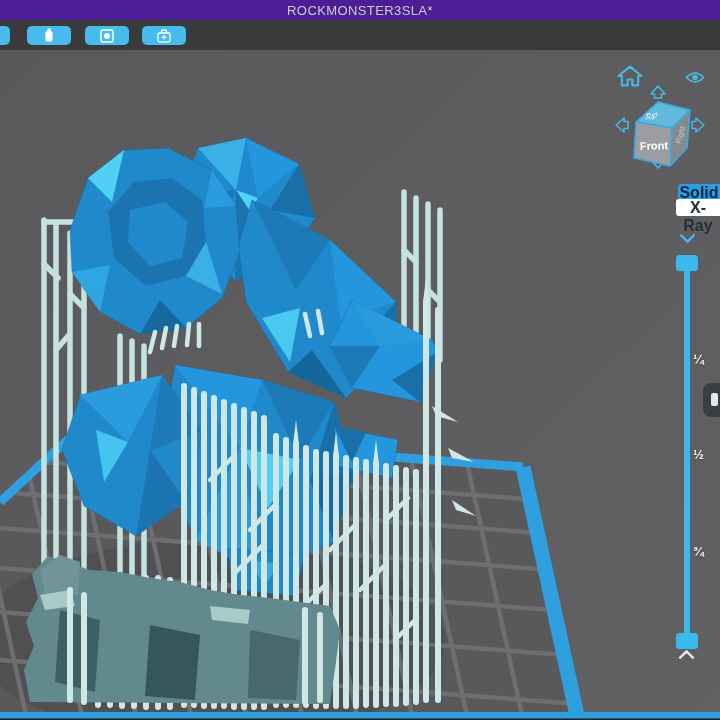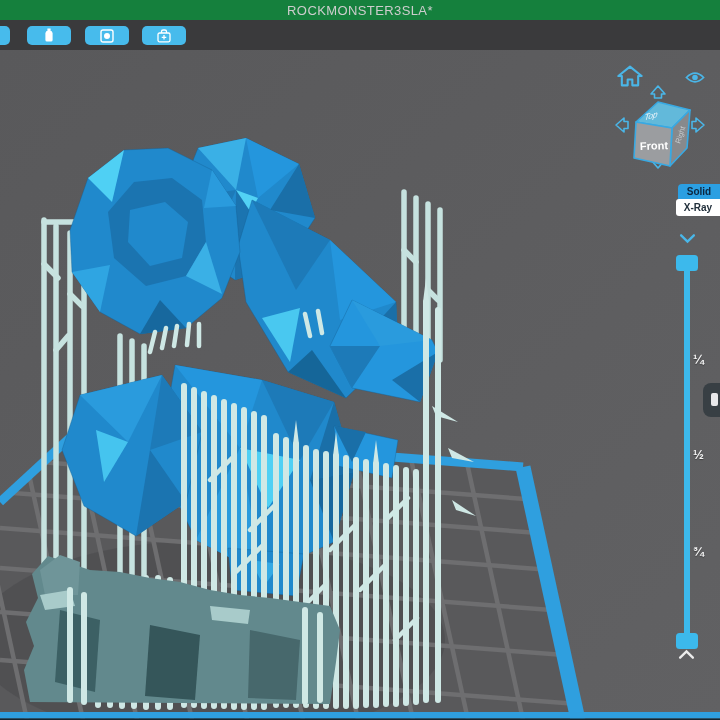--- a/index.html
+++ b/index.html
@@ -2,39 +2,39 @@
 <html><head>
 <meta charset="utf-8">
 <style>
   * { margin:0; padding:0; box-sizing:border-box; }
   html,body { width:720px; height:720px; overflow:hidden; background:#5e5e60;
               font-family:"Liberation Sans", sans-serif; }
   .app { position:relative; width:720px; height:720px; }
 
   
   .titlebar { position:absolute; left:0; top:0; width:720px; height:20px;
-              background:#15803d; display:flex; align-items:center; justify-content:center; }
+              background:#4c1d95; display:flex; align-items:center; justify-content:center; }
   .titlebar span { color:#cdcdcd; font-size:13px; letter-spacing:.4px; }
 
   
   .toolbar { position:absolute; left:0; top:20px; width:720px; height:30px;
              background:#3a3a3c; }
   .tb-btn { position:absolute; top:6px; width:44px; height:19px; border:none;
             background:#47bbec; border-radius:5px; display:flex;
             align-items:center; justify-content:center; cursor:pointer; }
 
   
   .viewport { position:absolute; left:0; top:50px; width:720px; height:670px;
               background:#5e5e60; }
   .viewport > svg.scene { position:absolute; left:0; top:0; }
 
   
   .ctl { position:absolute; }
   .mode-btn { position:absolute; border:none; font-family:"Liberation Sans",sans-serif;
-              font-size:10px; font-weight:bold; cursor:pointer; text-align:center; }
+              font-size:16px; font-weight:bold; cursor:pointer; text-align:center; }
   .mode-solid { left:678px; top:134px; width:42px; height:15px;
                 background:#2b9fe2; color:#0d2740; border-radius:4px 0 0 0; }
   .mode-xray  { left:676px; top:149px; width:44px; height:17px;
                 background:#ffffff; color:#22303c; border-radius:3px 0 0 3px; }
   .slider-track { position:absolute; left:684px; top:208px; width:6px; height:390px;
                   background:#3cb9ec; }
   .slider-knob { position:absolute; left:676px; width:22px; height:16px;
                  background:#3cb9ec; border-radius:3.5px; cursor:grab; }
   .slider-mark { position:absolute; left:693px; color:#f2f2f2; font-size:13px;
                  font-weight:bold; text-shadow:0 1px 1px rgba(0,0,0,.35); }

